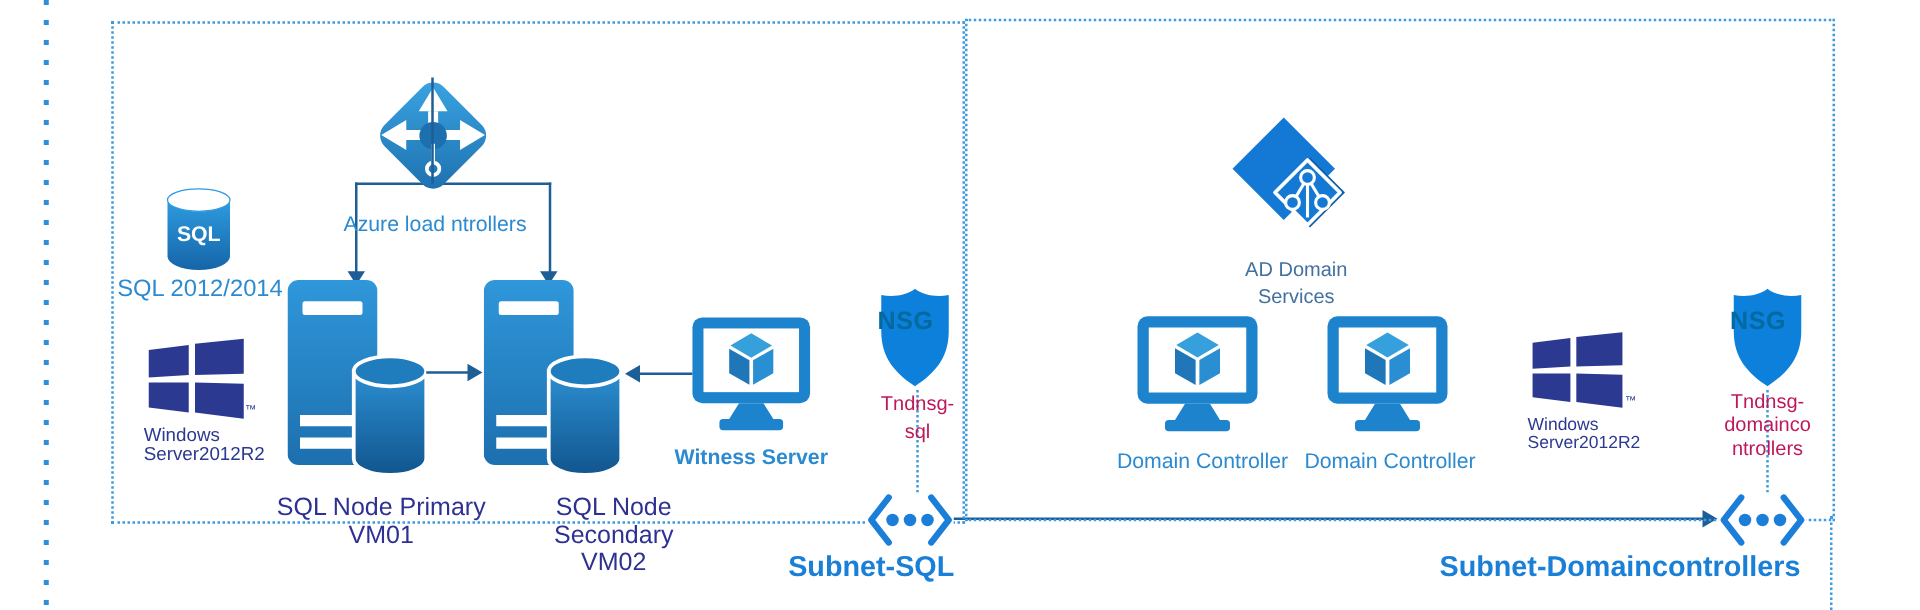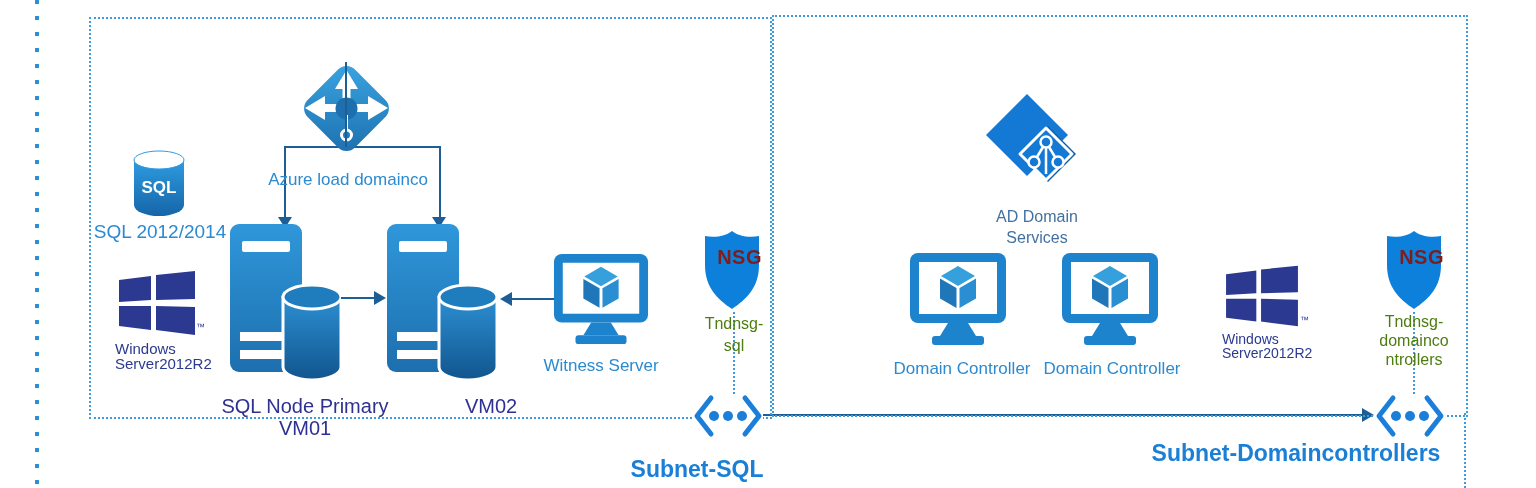--- a/index.html
+++ b/index.html
@@ -3,33 +3,33 @@
 <meta charset="utf-8">
 <style>
   html,body{margin:0;padding:0;background:#fff;}
   #stage{position:relative;width:1536px;height:488px;background:#fff;overflow:hidden;
          font-family:"Liberation Sans",sans-serif;}
   .abs{position:absolute;}
   .lbl{position:absolute;text-align:center;}
   .blue-lbl{color:#2b8ad0;font-size:17px;}
   .navy-lbl{color:#2e3192;font-size:20px;line-height:22px;}
   .subnet-lbl{color:#1a7fd6;font-size:23px;font-weight:600;}
-  .gray-lbl{color:#4d7c0f;font-size:16px;}
+  .gray-lbl{color:#be185d;font-size:16px;}
   .dotted-box{position:absolute;border:2px dotted #3E9BDE;z-index:2;}
   .line{position:absolute;background:#1e5e96;z-index:2;}
   .dotline-v{position:absolute;border-left:2px dotted #3E9BDE;z-index:0;}
   .ah-down{position:absolute;width:0;height:0;border-left:7px solid transparent;
            border-right:7px solid transparent;border-top:11px solid #1e5e96;z-index:3;}
   .ah-right{position:absolute;width:0;height:0;border-top:7px solid transparent;
             border-bottom:7px solid transparent;border-left:12px solid #1e5e96;z-index:3;}
   .ah-left{position:absolute;width:0;height:0;border-top:7px solid transparent;
            border-bottom:7px solid transparent;border-right:12px solid #1e5e96;z-index:3;}
   .icon{position:absolute;z-index:3;}
   .glyph-bg{position:absolute;background:#fff;z-index:3;display:flex;align-items:center;justify-content:center;}
-  .nsg-text{position:absolute;color:#7f1d1d;font-size:20px;font-weight:700;text-align:right;z-index:4;letter-spacing:0.5px;}
+  .nsg-text{position:absolute;color:#0369a1;font-size:20px;font-weight:700;text-align:left;z-index:4;letter-spacing:0.5px;}
   .toplayer{z-index:4;}
   .winlogo-text{position:absolute;color:#2b3990;font-size:15px;line-height:15px;z-index:4;text-align:left;}
   .tm{position:absolute;color:#2b3990;font-size:9px;z-index:4;}
 </style>
 </head>
 <body>
 
 <div id="stage">
 
   <svg width="0" height="0" style="position:absolute">
@@ -88,21 +88,21 @@
     <rect x="16" y="16" width="67" height="67" rx="12" fill="url(#gLb)" transform="rotate(45 49.5 49.5)"></rect>
     <line x1="22" y1="49" x2="77" y2="49" stroke="#fff" stroke-width="8"></line>
     <polygon points="28,37 8,49 28,61" fill="#fff"></polygon>
     <polygon points="71,37 91,49 71,61" fill="#fff"></polygon>
     <line x1="49.5" y1="30" x2="49.5" y2="52" stroke="#fff" stroke-width="8"></line>
     <polygon points="38,30 49.5,11 61,30" fill="#fff"></polygon>
     <circle cx="49.5" cy="49.5" r="11" fill="#1d6fae"></circle>
     <line x1="49.5" y1="56" x2="49.5" y2="72" stroke="#fff" stroke-width="3"></line>
     <circle cx="49.5" cy="76" r="5" fill="none" stroke="#fff" stroke-width="3"></circle>
   </svg>
-  <div class="lbl blue-lbl" style="left:248px;top:170px;width:200px;z-index:4;">Azure load domainco</div>
+  <div class="lbl blue-lbl" style="left:248px;top:170px;width:200px;z-index:4;">Azure load ntrollers</div>
 
   <div class="line toplayer" style="left:345px;top:62px;width:2px;height:85px;"></div>
   <div class="line" style="left:284px;top:146px;width:157px;height:2px;"></div>
   <div class="line" style="left:284px;top:146px;width:2px;height:72px;"></div>
   <div class="line" style="left:439px;top:146px;width:2px;height:72px;"></div>
   <div class="ah-down" style="left:278px;top:217px;"></div>
   <div class="ah-down" style="left:432px;top:217px;"></div>
 
   <svg class="icon" style="left:230px;top:224px;" width="72" height="148" viewBox="0 0 72 148">
     <rect x="0" y="0" width="72" height="148" rx="9" fill="url(#gTower)"></rect>
@@ -129,54 +129,55 @@
   <div class="line toplayer" style="left:341px;top:297px;width:36px;height:2px;"></div>
   <div class="ah-right toplayer" style="left:374px;top:291px;"></div>
   <div class="line" style="left:510px;top:298px;width:44px;height:2px;"></div>
   <div class="ah-left" style="left:500px;top:292px;"></div>
 
   <div class="lbl navy-lbl" style="left:215px;top:395px;width:180px;z-index:4;">
     <div>SQL Node Primary</div>
     <div>VM01</div>
   </div>
   <div class="lbl navy-lbl" style="left:396px;top:395px;width:190px;z-index:4;">
+    <div>SQL Node Secondary</div>
     <div>VM02</div>
   </div>
 
   <svg class="icon" style="left:552px;top:251px;" width="98" height="98" viewBox="0 0 100 98">
     <rect x="2" y="2" width="96" height="70" rx="8" fill="#1d83cd"></rect>
     <rect x="11" y="11" width="78" height="52" fill="#fff"></rect>
     <polygon points="50,15 67,25 50,35 33,25" fill="#36a0dc"></polygon>
     <polygon points="32,27.5 48.5,37 48.5,57 32,47.5" fill="#1f76b8"></polygon>
     <polygon points="68,27.5 51.5,37 51.5,57 68,47.5" fill="#2a8ed2"></polygon>
     <polygon points="40,72 60,72 68,85 32,85" fill="#1d83cd"></polygon>
     <rect x="24" y="85" width="52" height="9" rx="3" fill="#1d83cd"></rect>
   </svg>
-  <div class="lbl blue-lbl" style="left:521px;top:356px;width:160px;z-index:4;">Witness Server</div>
+  <div class="lbl blue-lbl" style="left:521px;top:356px;width:160px;z-index:4;font-weight:bold;">Witness Server</div>
 
   <div class="dotline-v" style="left:733px;top:312px;height:82px;"></div>
   <svg class="icon" style="left:702px;top:226px;" width="60" height="86" viewBox="0 0 60 86">
     <path d="M30 5 C36 10 47 12 57 10 L57 39 C57 61 45 73 30 83 C15 73 3 61 3 39 L3 10 C13 12 24 10 30 5 Z" fill="#0c80da"></path>
   </svg>
   <div class="nsg-text" style="left:702px;top:246px;width:60px;">NSG</div>
   <div class="lbl gray-lbl" style="left:674px;top:313px;width:120px;line-height:22px;z-index:4;">
     <div>Tndnsg-</div>
     <div>sql</div>
   </div>
 
   <div class="glyph-bg" style="left:693px;top:394px;width:70px;height:44px;">
     <svg width="70" height="44" viewBox="0 0 70 44">
       <polyline points="18,4 4,22 18,40" fill="none" stroke="#1b7fd9" stroke-width="5" stroke-linecap="round" stroke-linejoin="round"></polyline>
       <polyline points="52,4 66,22 52,40" fill="none" stroke="#1b7fd9" stroke-width="5" stroke-linecap="round" stroke-linejoin="round"></polyline>
       <circle cx="21" cy="22" r="5" fill="#1b7fd9"></circle>
       <circle cx="35" cy="22" r="5" fill="#1b7fd9"></circle>
       <circle cx="49" cy="22" r="5" fill="#1b7fd9"></circle>
     </svg>
   </div>
-  <div class="lbl subnet-lbl" style="left:597px;top:456px;width:200px;z-index:4;">Subnet-SQL</div>
+  <div class="lbl subnet-lbl" style="left:597px;top:440px;width:200px;z-index:4;">Subnet-SQL</div>
 
   <svg class="icon" style="left:984px;top:92px;" width="100" height="100" viewBox="0 0 100 100">
     <polygon points="43,2 84,43 43,84 2,43" fill="#1379d5"></polygon>
     <polygon points="64,34 92,62 64,90 36,62" fill="#0b5ea8"></polygon>
     <polygon points="62,36 88,62 62,88 36,62" fill="#1379d5" stroke="#fff" stroke-width="3" stroke-linejoin="round"></polygon>
     <line x1="62" y1="44" x2="62" y2="82" stroke="#fff" stroke-width="2.5"></line>
     <line x1="62" y1="50" x2="50" y2="70" stroke="#fff" stroke-width="2.5"></line>
     <line x1="62" y1="50" x2="74" y2="70" stroke="#fff" stroke-width="2.5"></line>
     <circle cx="62" cy="50" r="5.5" fill="#1379d5" stroke="#fff" stroke-width="2.5"></circle>
     <circle cx="50" cy="70" r="5.5" fill="#1379d5" stroke="#fff" stroke-width="2.5"></circle>

